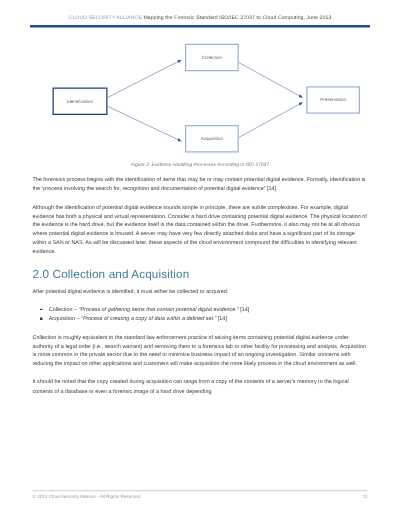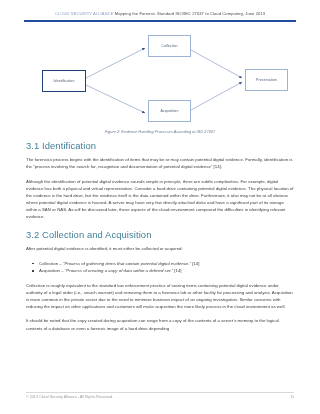--- a/index.html
+++ b/index.html
@@ -184,31 +184,30 @@
   <div class="fig-box" id="box-preservation">
     <span>Preservation</span>
   </div>
 
   <div class="fig-caption">Figure 2: Evidence Handling Processes According to ISO 27037</div>
 </div>
 
 <div class="content">
 
   <section class="section-1">
-    <h2 class="section-heading">3.1 Identification</h2>
     <p class="body-text">
       <span>The forensics process begins with the identification of items that may be or may contain potential digital evidence. Formally, identification is the “process involving the search for, recognition and documentation of potential digital evidence” [14].</span>
     </p>
     <p class="body-text">
       <span>Although the identification of potential digital evidence sounds simple in principle, there are subtle complexities. For example, digital evidence has both a physical and virtual representation. Consider a hard drive containing potential digital evidence. The physical location of the evidence is the hard drive, but the evidence itself is the data contained within the drive. Furthermore, it also may not be at all obvious where potential digital evidence is housed. A server may have very few directly attached disks and have a significant part of its storage within a SAN or NAS. As will be discussed later, these aspects of the cloud environment compound the difficulties in identifying relevant evidence.</span>
     </p>
   </section>
 
   <section class="section-2">
-    <h2 class="section-heading">3.2 Collection and Acquisition</h2>
+    <h2 class="section-heading">2.0 Collection and Acquisition</h2>
     <p class="body-text">After potential digital evidence is identified, it must either be collected or acquired:</p>
 
     <ul class="bullets">
       <li>
         <span>Collection</span>
         <span>–</span>
         <em>“Process of gathering items that contain potential digital evidence.”</em>
         <span>[14]</span>
       </li>
       <li>

